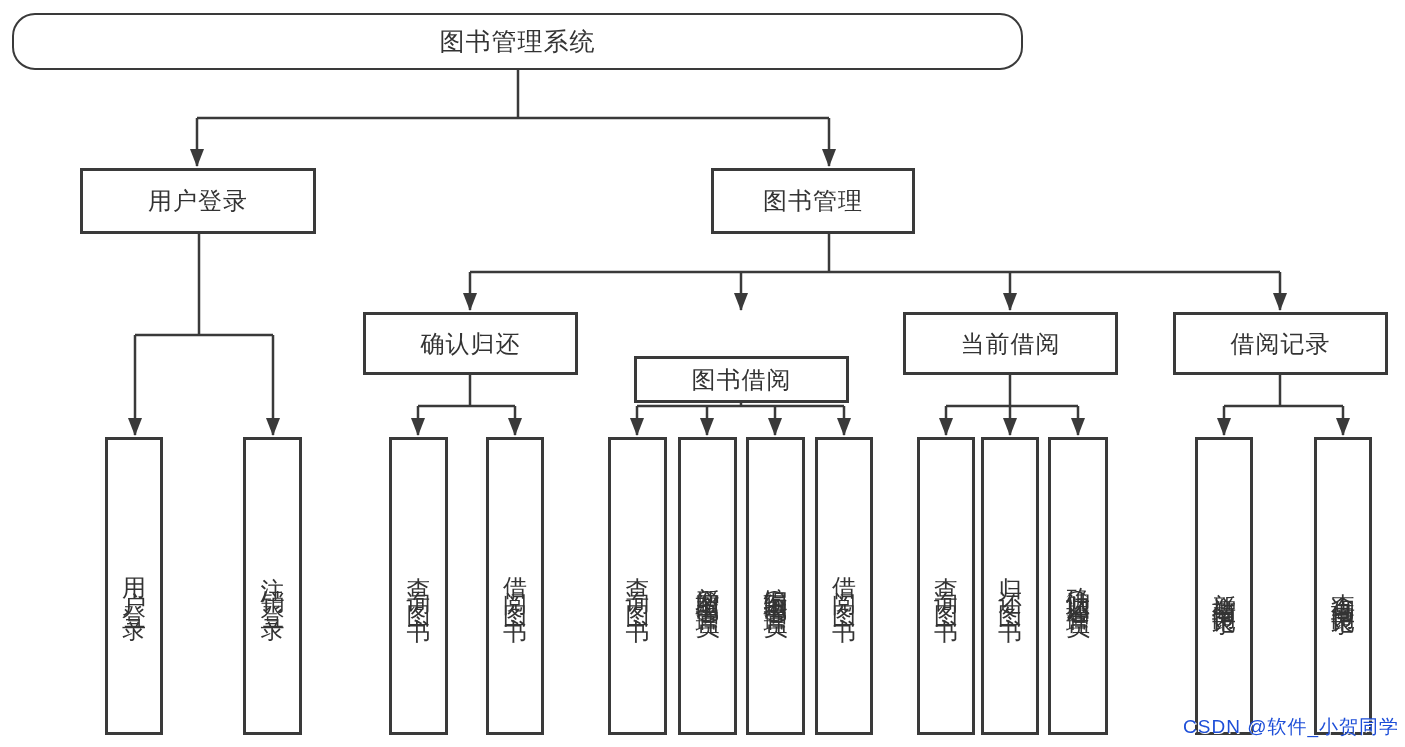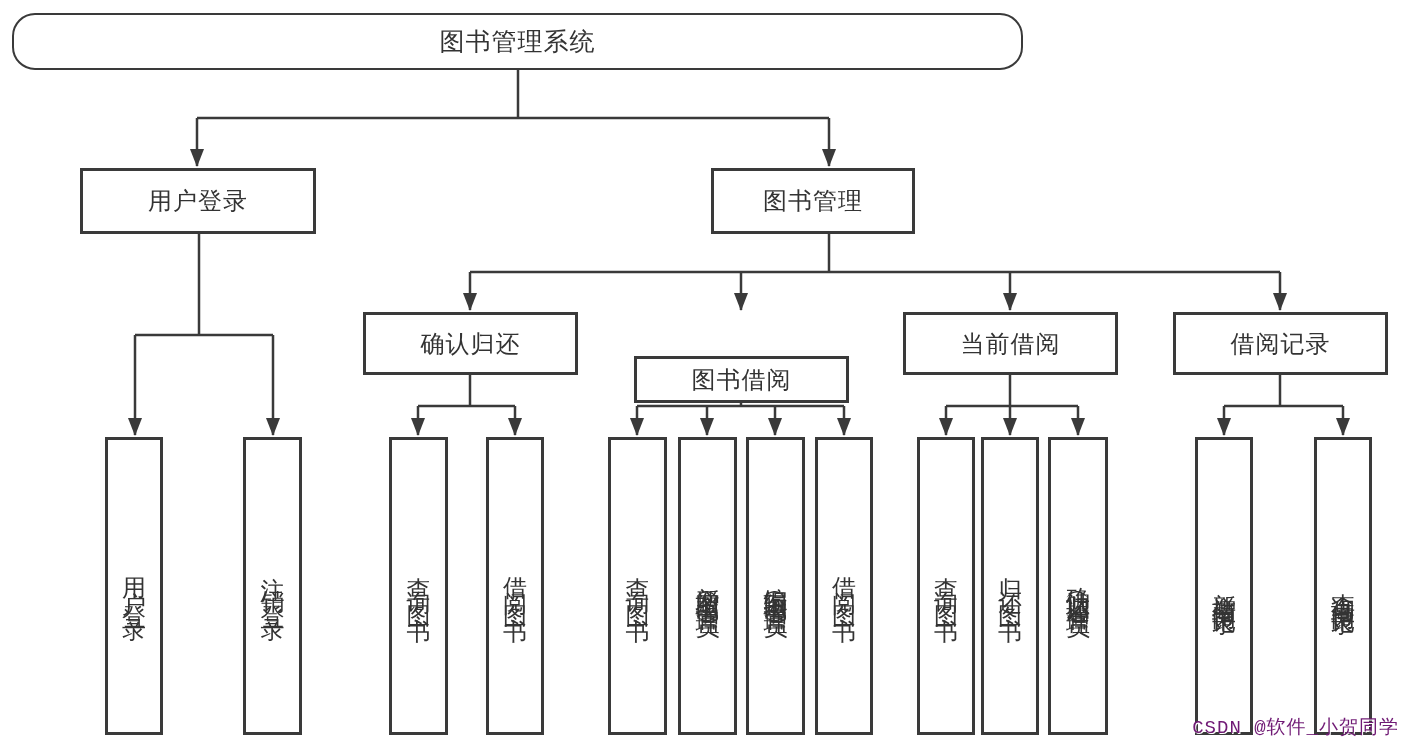--- a/index.html
+++ b/index.html
@@ -29,24 +29,24 @@
     text-orientation:mixed;
     font-size:24px;
     letter-spacing:14px;
     line-height:1;
   }
   .v-box.long{letter-spacing:4px;}
   .watermark{
     position:absolute;
     right:6px;bottom:7px;
     font-size:19px;
-    color:#701a75;
+    color:#1d4ed8;
     letter-spacing:1px;
     text-shadow:1px 1px 0 #ffffff;
-    font-family:Liberation Mono, monospace;
+    font-family:Liberation Sans, sans-serif;
   }
 </style>
 </head>
 <body>
 
 <div class="canvas">
 
   <svg class="edges" viewBox="0 0 1405 747" xmlns="http://www.w3.org/2000/svg">
     <defs>
       <marker id="ah" viewBox="0 0 18 14" refX="17" refY="7" markerWidth="18" markerHeight="14" orient="auto" markerUnits="userSpaceOnUse">

